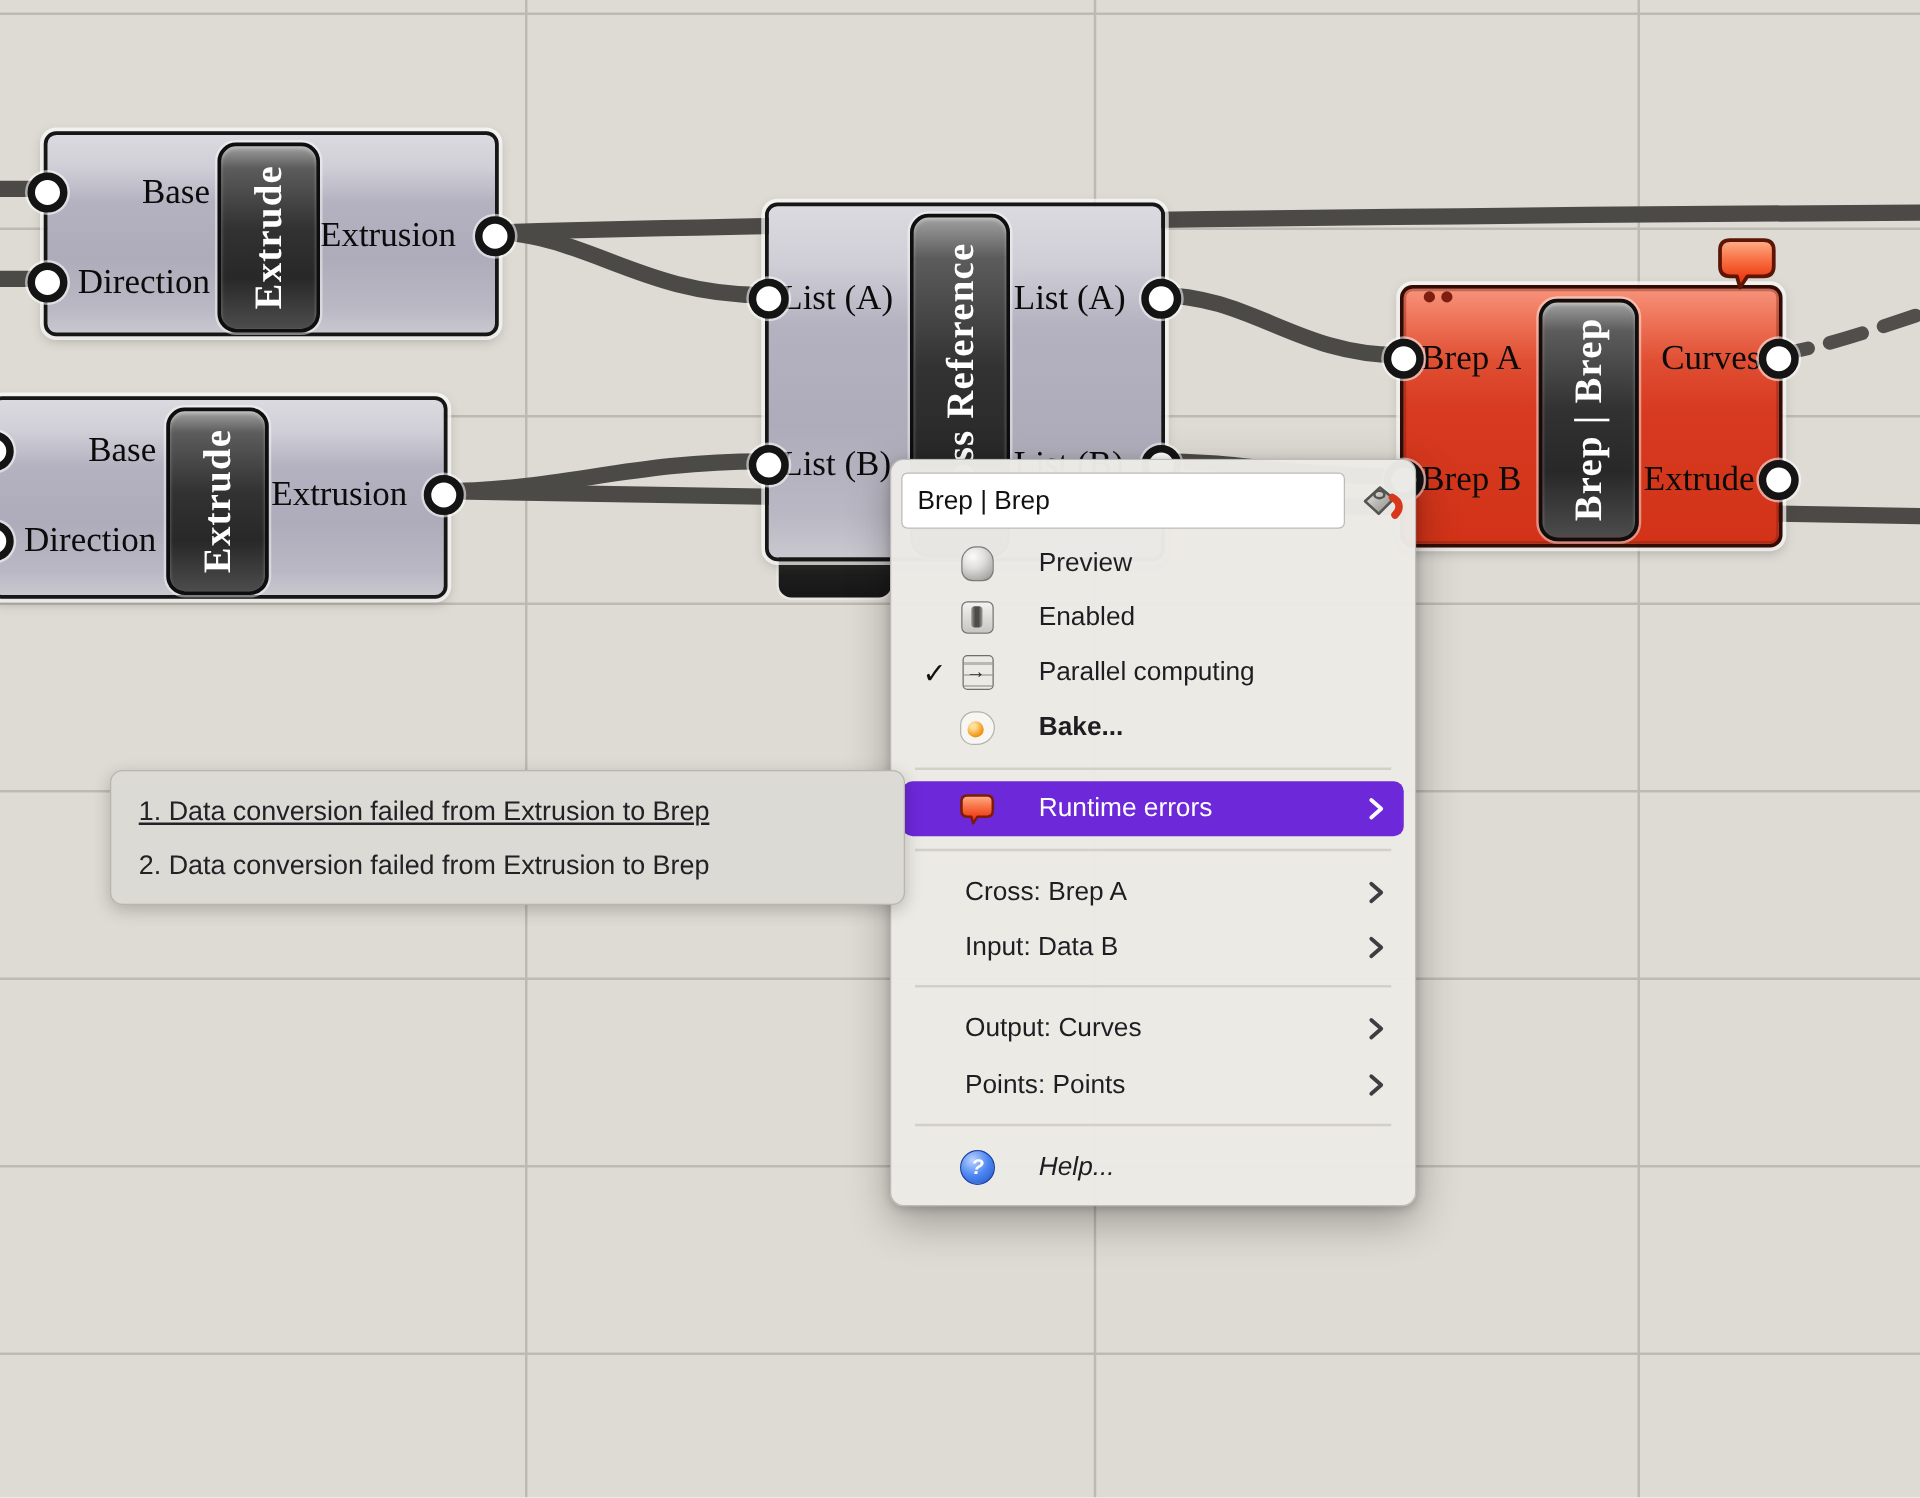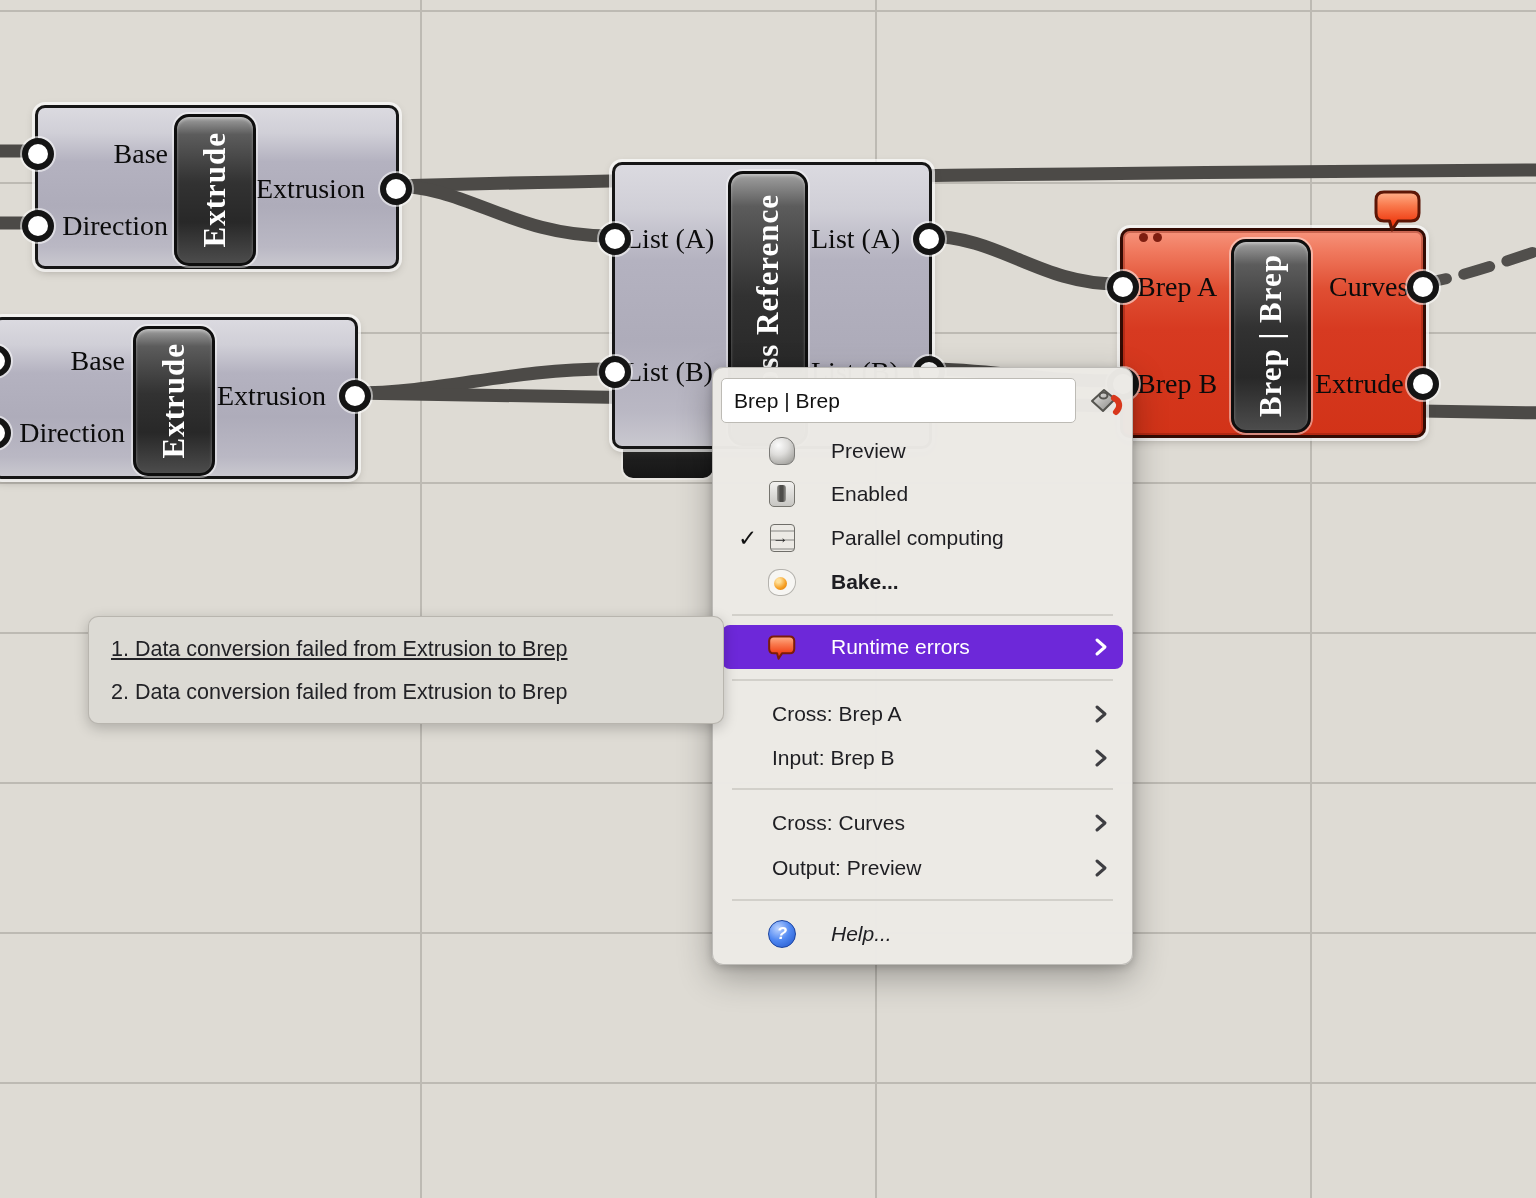--- a/index.html
+++ b/index.html
@@ -274,36 +274,36 @@
 
     <div class="msep" style="top:311px;"></div>
 
     <div class="mrow" style="top:324px;">
       <span class="lbl x0">Cross: Brep A</span>
       <svg class="chev" width="16" height="20" viewBox="0 0 16 20">
         <path d="M4 3 L12 10 L4 17" fill="none" stroke="#3e3e42" stroke-width="3" stroke-linecap="round" stroke-linejoin="round"></path>
       </svg>
     </div>
     <div class="mrow" style="top:368px;">
-      <span class="lbl x0">Input: Brep B</span>
+      <span class="lbl x0">Input: Data B</span>
       <svg class="chev" width="16" height="20" viewBox="0 0 16 20">
         <path d="M4 3 L12 10 L4 17" fill="none" stroke="#3e3e42" stroke-width="3" stroke-linecap="round" stroke-linejoin="round"></path>
       </svg>
     </div>
 
     <div class="msep" style="top:420px;"></div>
 
     <div class="mrow" style="top:433px;">
-      <span class="lbl x0">Cross: Curves</span>
+      <span class="lbl x0">Output: Curves</span>
       <svg class="chev" width="16" height="20" viewBox="0 0 16 20">
         <path d="M4 3 L12 10 L4 17" fill="none" stroke="#3e3e42" stroke-width="3" stroke-linecap="round" stroke-linejoin="round"></path>
       </svg>
     </div>
     <div class="mrow" style="top:478px;">
-      <span class="lbl x0">Output: Preview</span>
+      <span class="lbl x0">Points: Points</span>
       <svg class="chev" width="16" height="20" viewBox="0 0 16 20">
         <path d="M4 3 L12 10 L4 17" fill="none" stroke="#3e3e42" stroke-width="3" stroke-linecap="round" stroke-linejoin="round"></path>
       </svg>
     </div>
 
     <div class="msep" style="top:531px;"></div>
 
     <div class="mrow" style="top:544px;font-style:italic;">
       <span class="micon">
           <span class="ic-help"></span>

